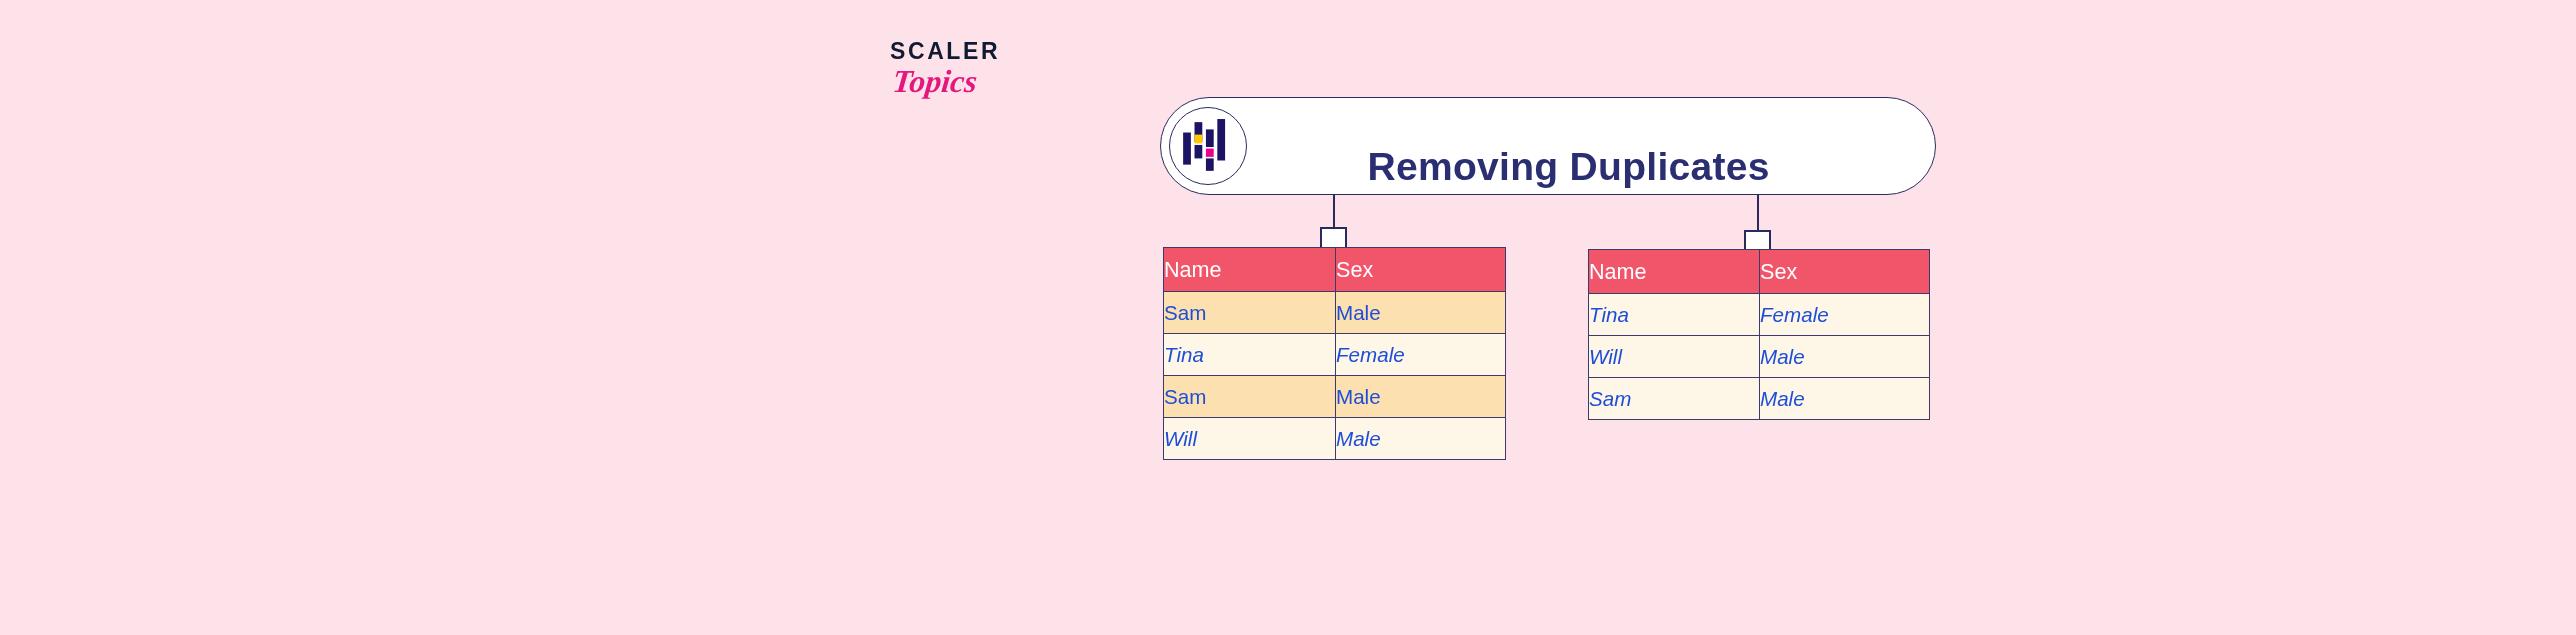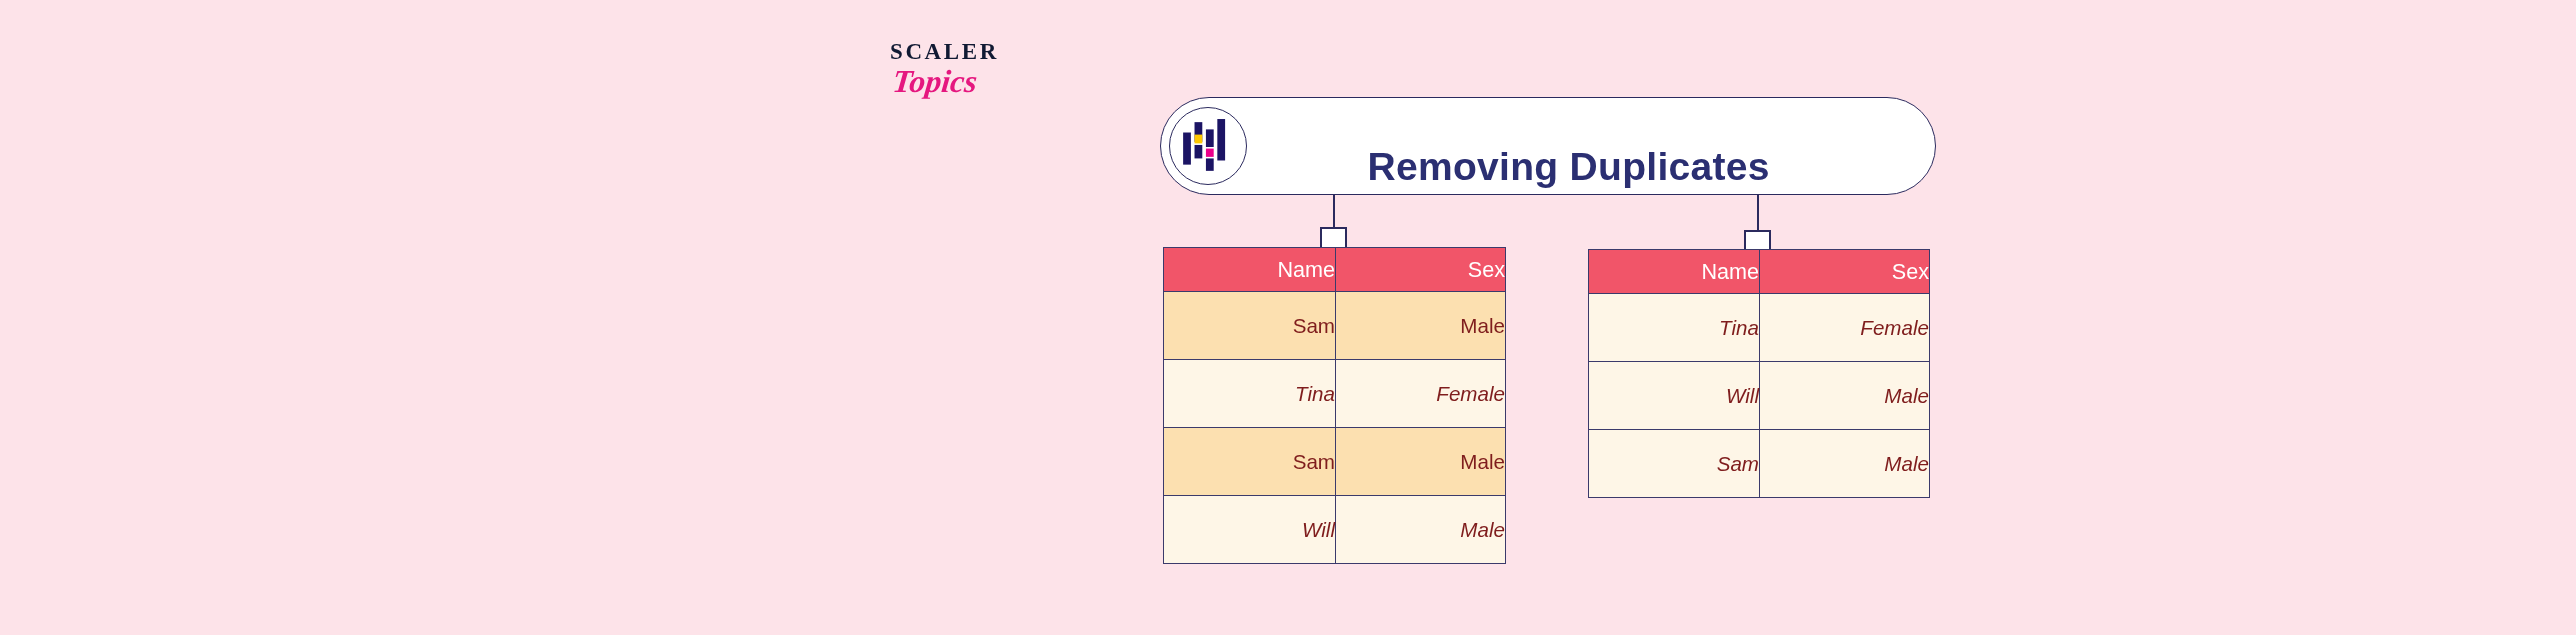--- a/index.html
+++ b/index.html
@@ -22,21 +22,21 @@
   
   .logo {
     position: absolute;
     left: 890px;
     top: 40px;
     width: 155px;
     height: 88px;
     user-select: none;
   }
   .logo-scaler {
-    font-family: Liberation Serif, serif;
+    font-family: Liberation Sans, sans-serif;
     font-weight: 700;
     font-size: 23px;
     letter-spacing: 2.6px;
     color: #111A33;
     line-height: 1;
     display: block;
   }
   .logo-topics {
     font-family: "Liberation Serif", serif;
     font-style: italic;
@@ -107,36 +107,36 @@
   
   .tbl {
     position: absolute;
     border-collapse: collapse;
     table-layout: fixed;
     border: 1.5px solid #3B3A6B;
     background: #FFF6E6;
   }
   .tbl td, .tbl th {
     border: 1px solid #3B3A6B;
-    text-align: right;
+    text-align: left;
     vertical-align: middle;
     font-family: "Liberation Sans", sans-serif;
   }
   .tbl th {
     background: #F15569;
     color: #FFFFFF;
     font-weight: 400;
     font-size: 21.6px;
     height: 44px;
   }
   .tbl td {
-    color: #7f1d1d;
+    color: #1d4ed8;
     font-weight: 400;
     font-size: 20.6px;
-    height: 68px;
+    height: 42px;
   }
   .row-hl td { background: #FCE0B0; }
   .row-pl td { background: #FEF6E7; font-style: italic; }
 
   #table-left  { left: 1163px; top: 247px; width: 342px; }
   #table-left  col.c-name { width: 172px; }
   #table-left  col.c-sex  { width: 170px; }
 
   #table-right { left: 1588px; top: 249px; width: 340px; }
   #table-right col.c-name { width: 171px; }

